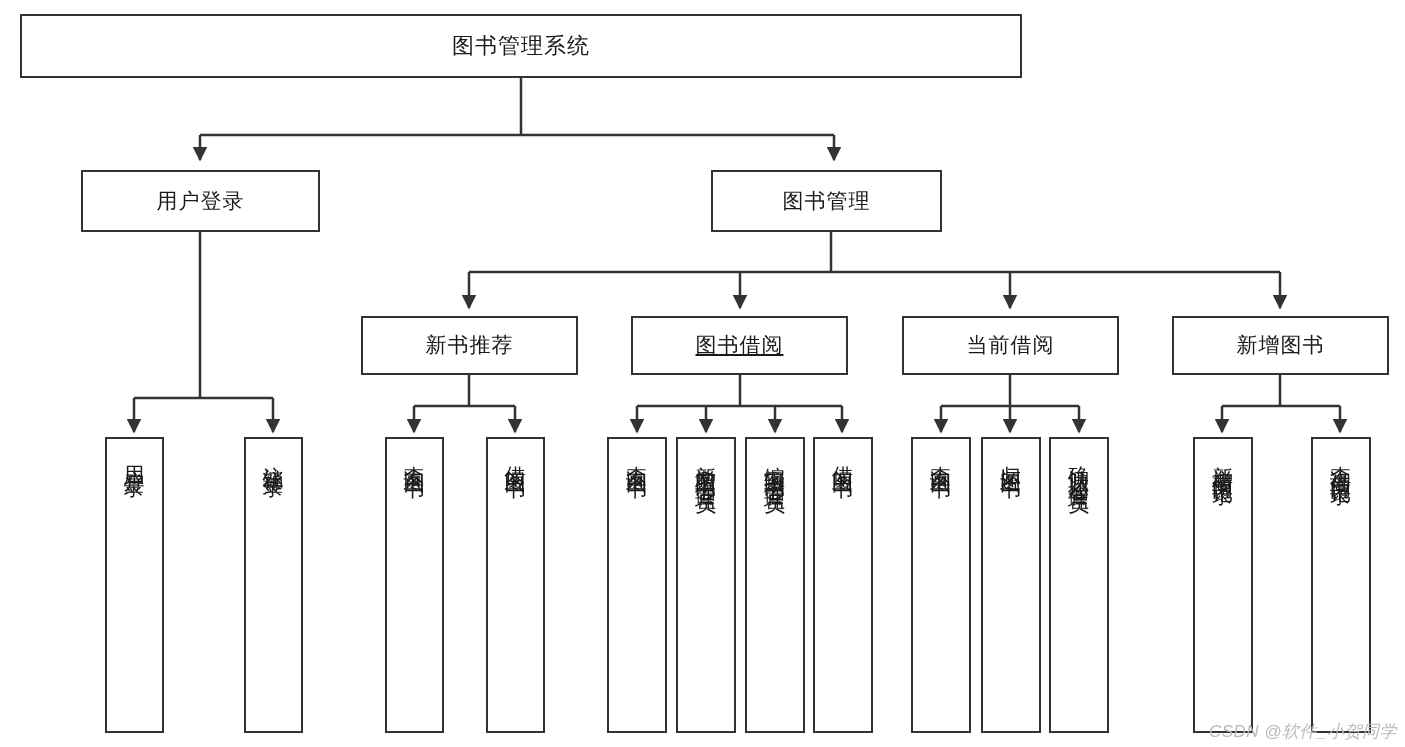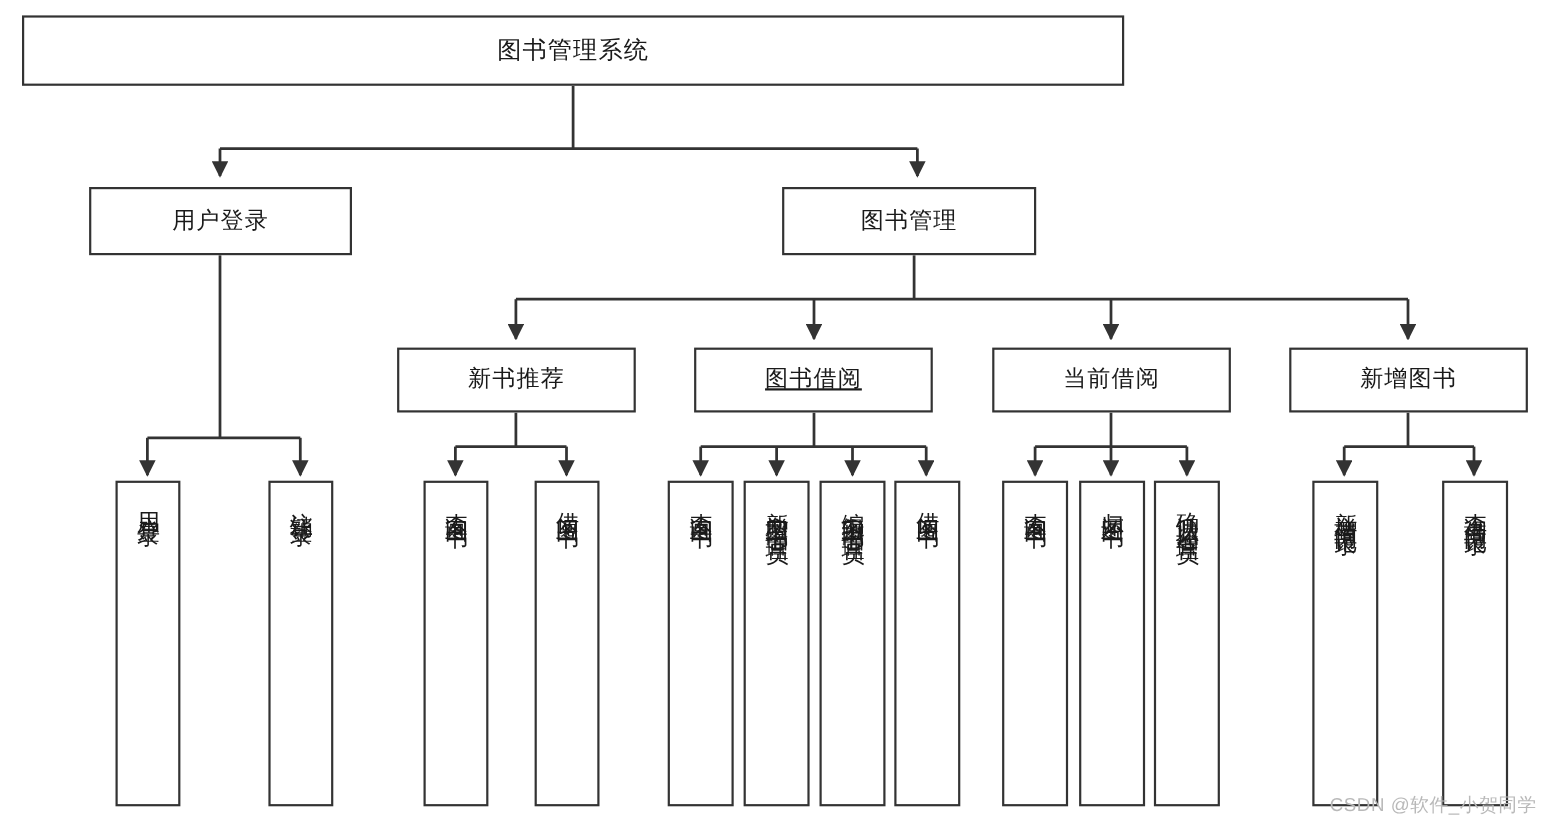--- a/index.html
+++ b/index.html
@@ -62,20 +62,21 @@
   }
   .watermark {
     position: absolute;
     right: 8px;
     bottom: 4px;
     font-size: 17px;
     color: #b9b9b9;
     z-index: 5;
     white-space: nowrap;
     letter-spacing: 0.5px;
+    font-style: italic;
   }
 </style>
 </head>
 <body>
 
 <div id="canvas">
 
   <svg id="edges" viewBox="0 0 1405 747" xmlns="http://www.w3.org/2000/svg">
     <defs>
       <marker id="arrow" viewBox="0 0 10 10" refX="9" refY="5" markerWidth="6" markerHeight="6" orient="auto-start-reverse">

